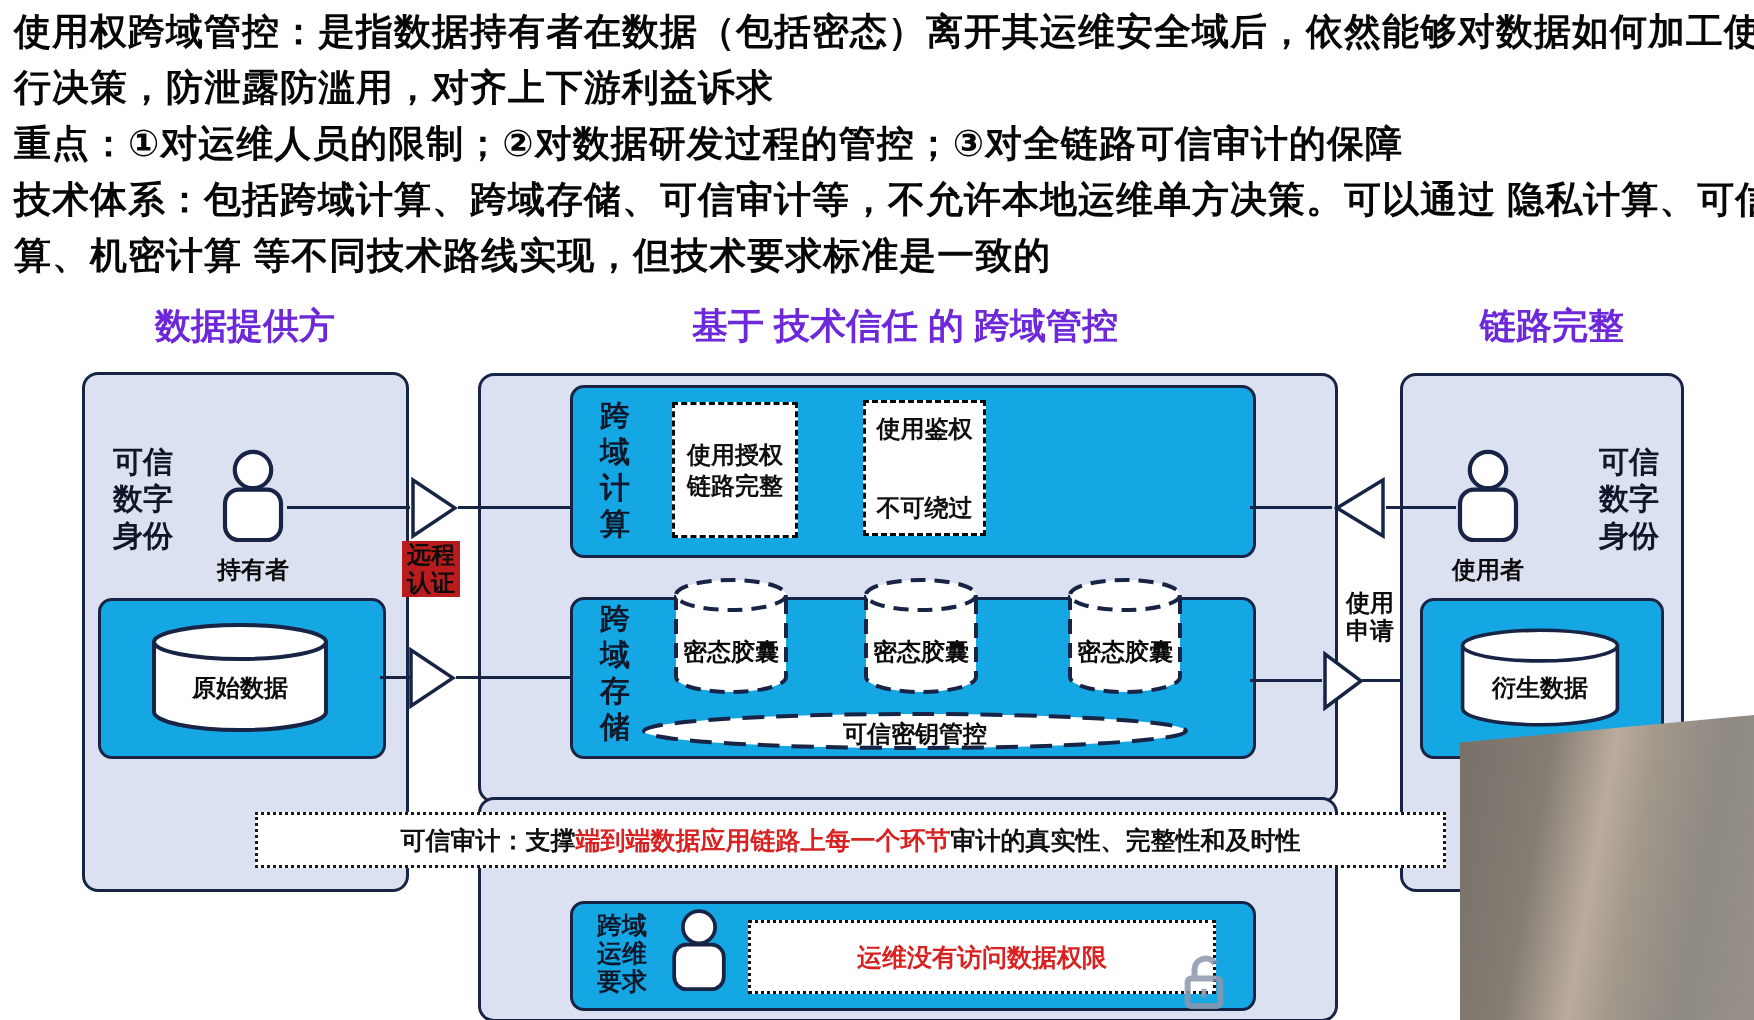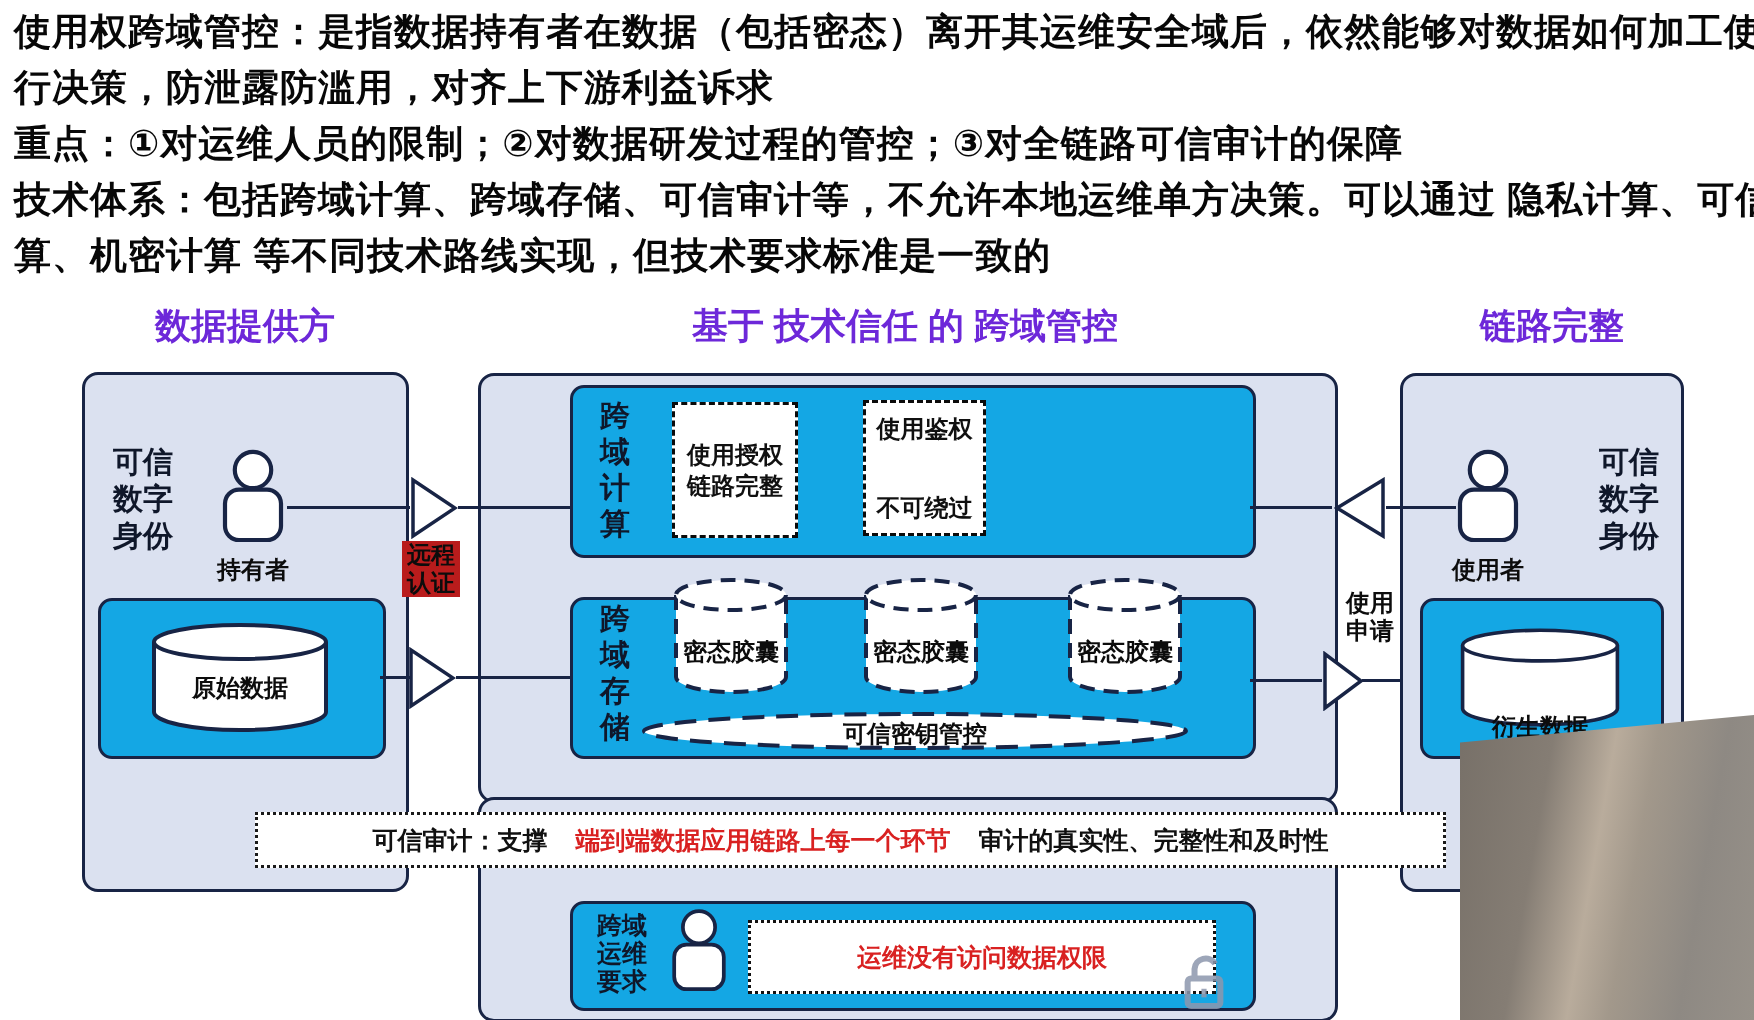--- a/index.html
+++ b/index.html
@@ -109,39 +109,39 @@
   </svg>
   <div class="abs dotbox" style="left:748px;top:920px;width:462px;height:68px;">
     <span class="red" style="font-size:25px;font-weight:700;">运维没有访问数据权限</span>
   </div>
   <svg class="abs" style="left:1178px;top:950px;z-index:8;opacity:.85;" width="52" height="62" viewBox="0 0 60 72">
     <rect x="11" y="33" width="38" height="32" rx="4" fill="none" stroke="#8d97ad" stroke-width="7"></rect>
     <path d="M19 33 v-11 a13 13 0 0 1 24 -6" fill="none" stroke="#8d97ad" stroke-width="7"></path>
     <line x1="30" y1="45" x2="30" y2="55" stroke="#8d97ad" stroke-width="6"></line>
   </svg>
 
-  <div class="abs audit" style="left:255px;top:812px;width:1185px;height:50px;gap:28px;">
+  <div class="abs audit" style="left:255px;top:812px;width:1185px;height:50px;">
     <span>可信审计：支撑</span>
       <span class="red">端到端数据应用链路上每一个环节</span>
       <span>审计的真实性、完整性和及时性</span>
   </div>
 
   <div class="abs panel" style="left:1400px;top:373px;width:278px;height:513px;"></div>
   <div class="abs vtext" style="left:1596px;top:443px;width:66px;font-size:30px;line-height:37px;">可信数字身份</div>
   <svg class="abs" style="left:1453px;top:448px;z-index:3;" width="70" height="100" viewBox="0 0 100 140">
     <rect x="10" y="58" width="80" height="72" rx="20" fill="#fff" stroke="#182445" stroke-width="6"></rect>
     <circle cx="50" cy="30" r="26" fill="#fff" stroke="#182445" stroke-width="6"></circle>
   </svg>
   <div class="abs lbl" style="left:1443px;top:554px;width:90px;font-size:24px;">使用者</div>
   <div class="abs cyanbox" style="left:1420px;top:598px;width:238px;height:155px;"></div>
   <svg class="abs" style="left:1459px;top:620px;z-index:3;" width="162" height="116" viewBox="0 0 180 116">
     <path d="M4 22 v70 a86 18 0 0 0 172 0 v-70" fill="#fff" stroke="#182445" stroke-width="4"></path>
     <ellipse cx="90" cy="22" rx="86" ry="17" fill="#fff" stroke="#182445" stroke-width="4"></ellipse>
   </svg>
-  <div class="abs lbl" style="left:1459px;top:672px;width:162px;font-size:24px;z-index:4;margin-top:39px;">衍生数据</div>
+  <div class="abs lbl" style="left:1459px;top:672px;width:162px;font-size:24px;z-index:4;">衍生数据</div>
 
   <div class="abs hline" style="left:287px;top:506px;width:123px;"></div>
   <svg class="abs arrowsvg" style="left:410px;top:477px;" width="48" height="62" viewBox="0 0 48 62">
     <polygon points="3,3 3,59 45,31" fill="#fff" stroke="#182445" stroke-width="3.5"></polygon>
   </svg>
   <div class="abs hline" style="left:458px;top:506px;width:112px;"></div>
   <div class="abs gaplabel" style="left:402px;top:541px;width:58px;background:#b91c1c;">远程认证</div>
 
   <div class="abs hline" style="left:380px;top:676px;width:30px;"></div>
   <svg class="abs arrowsvg" style="left:408px;top:647px;" width="48" height="62" viewBox="0 0 48 62">

